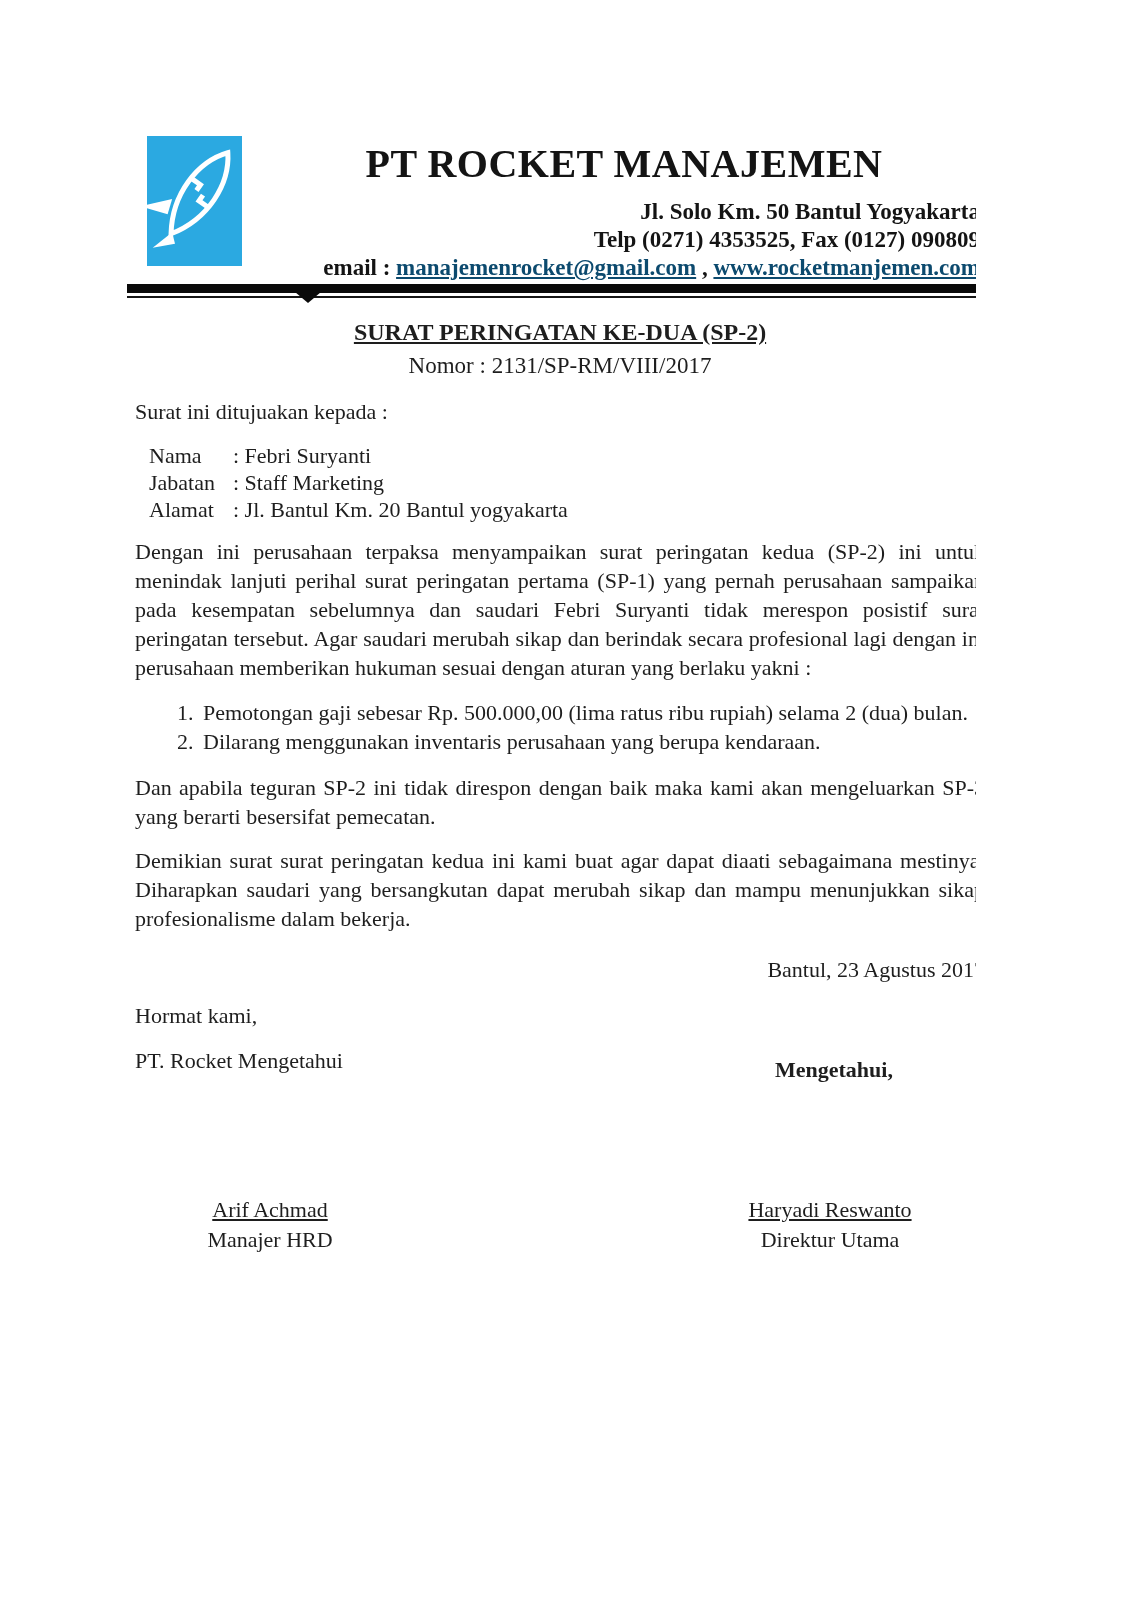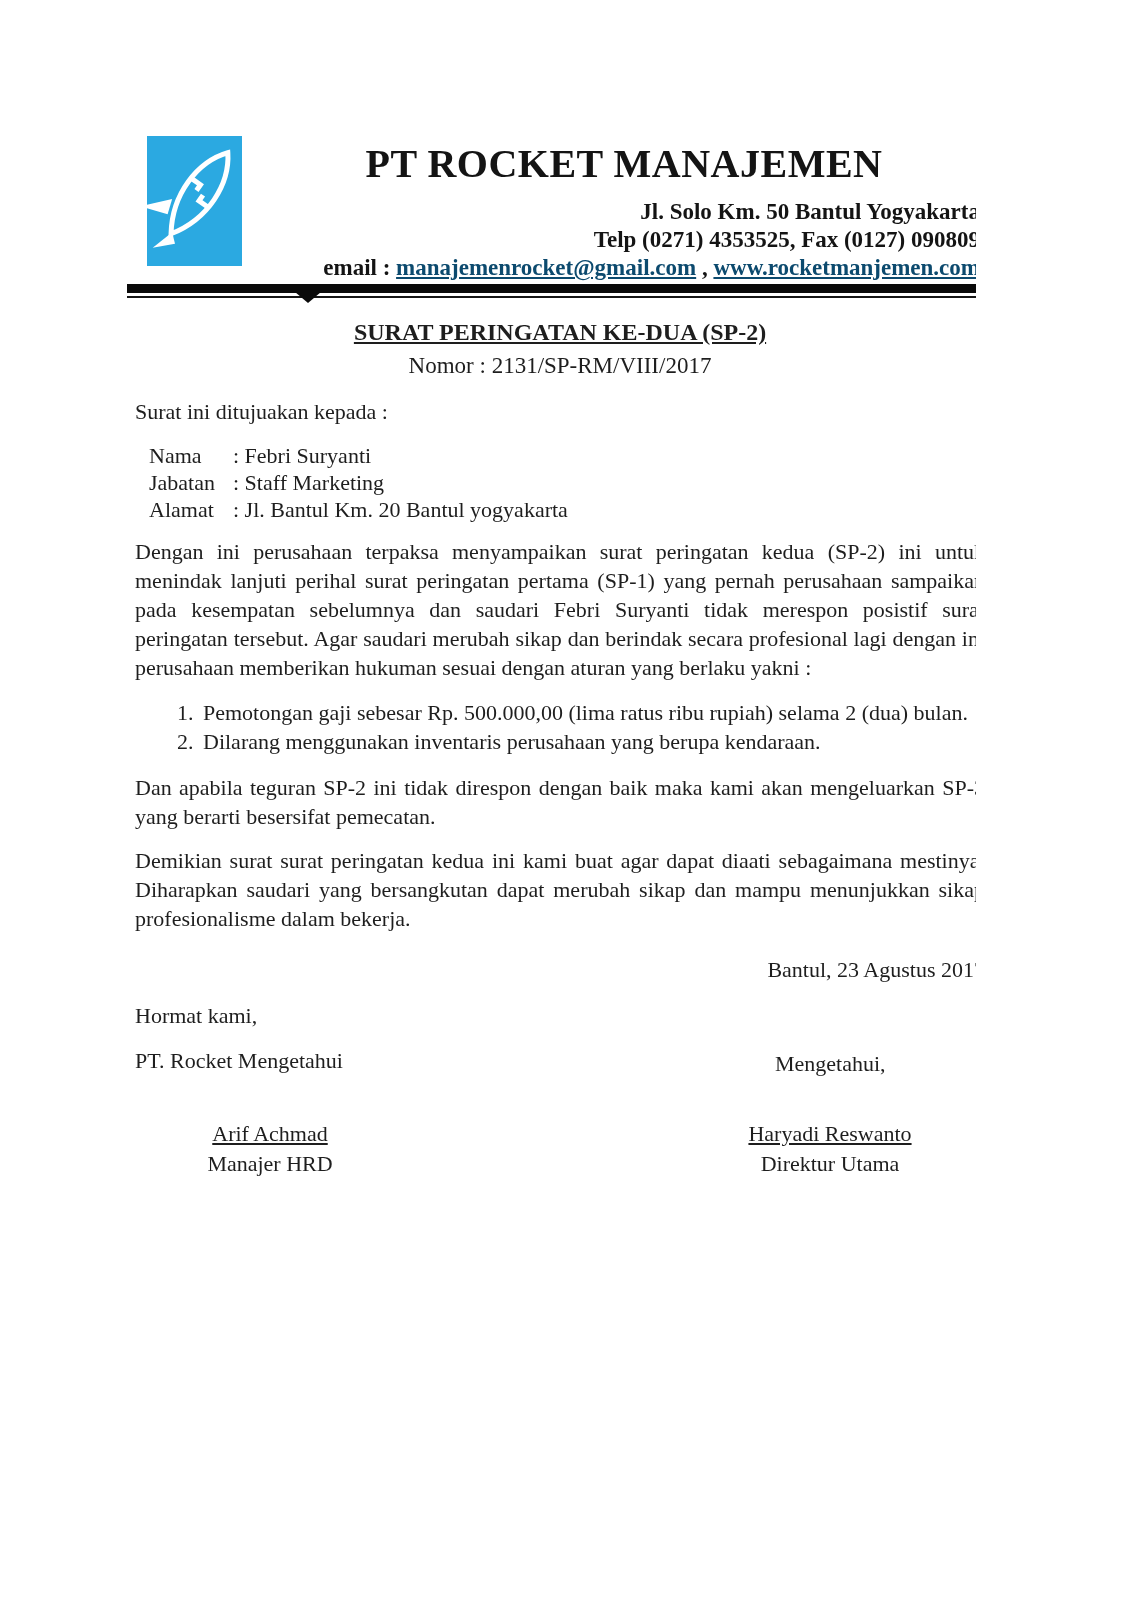--- a/index.html
+++ b/index.html
@@ -35,22 +35,22 @@
   .recipient-row { display:flex; line-height:27px; }
   .recipient-label { width:84px; flex:0 0 84px; }
   .para { margin:14px 0 0 0; text-align:justify; }
   .para.p2 { margin-top:17px; }
   .para.p3 { margin-top:15px; }
   ol.sanctions { margin:16px 0 0 0; padding-left:64px; }
   ol.sanctions li { padding-left:4px; line-height:29px; }
   .date-line { margin-top:22px; text-align:right; }
   .salutation { margin-top:17px; }
   .company-row { position:relative; margin-top:16px; height:29px; }
-  .acknowledge { position:absolute; left:640px; top:3px; }
-  .sig-row { display:flex; margin-top:44px; }
+  .acknowledge { position:absolute; left:640px; top:9px;font-weight:bold; }
+  .sig-row { display:flex; margin-top:120px; }
   .sig-block { width:230px; text-align:center; }
   .sig-left { margin-left:20px; }
   .sig-right { margin-left:330px; }
   .sig-name { text-decoration:underline; line-height:29px; }
   .sig-title { line-height:31px; }
 </style>
 </head>
 <body>
 
 <div class="page">

